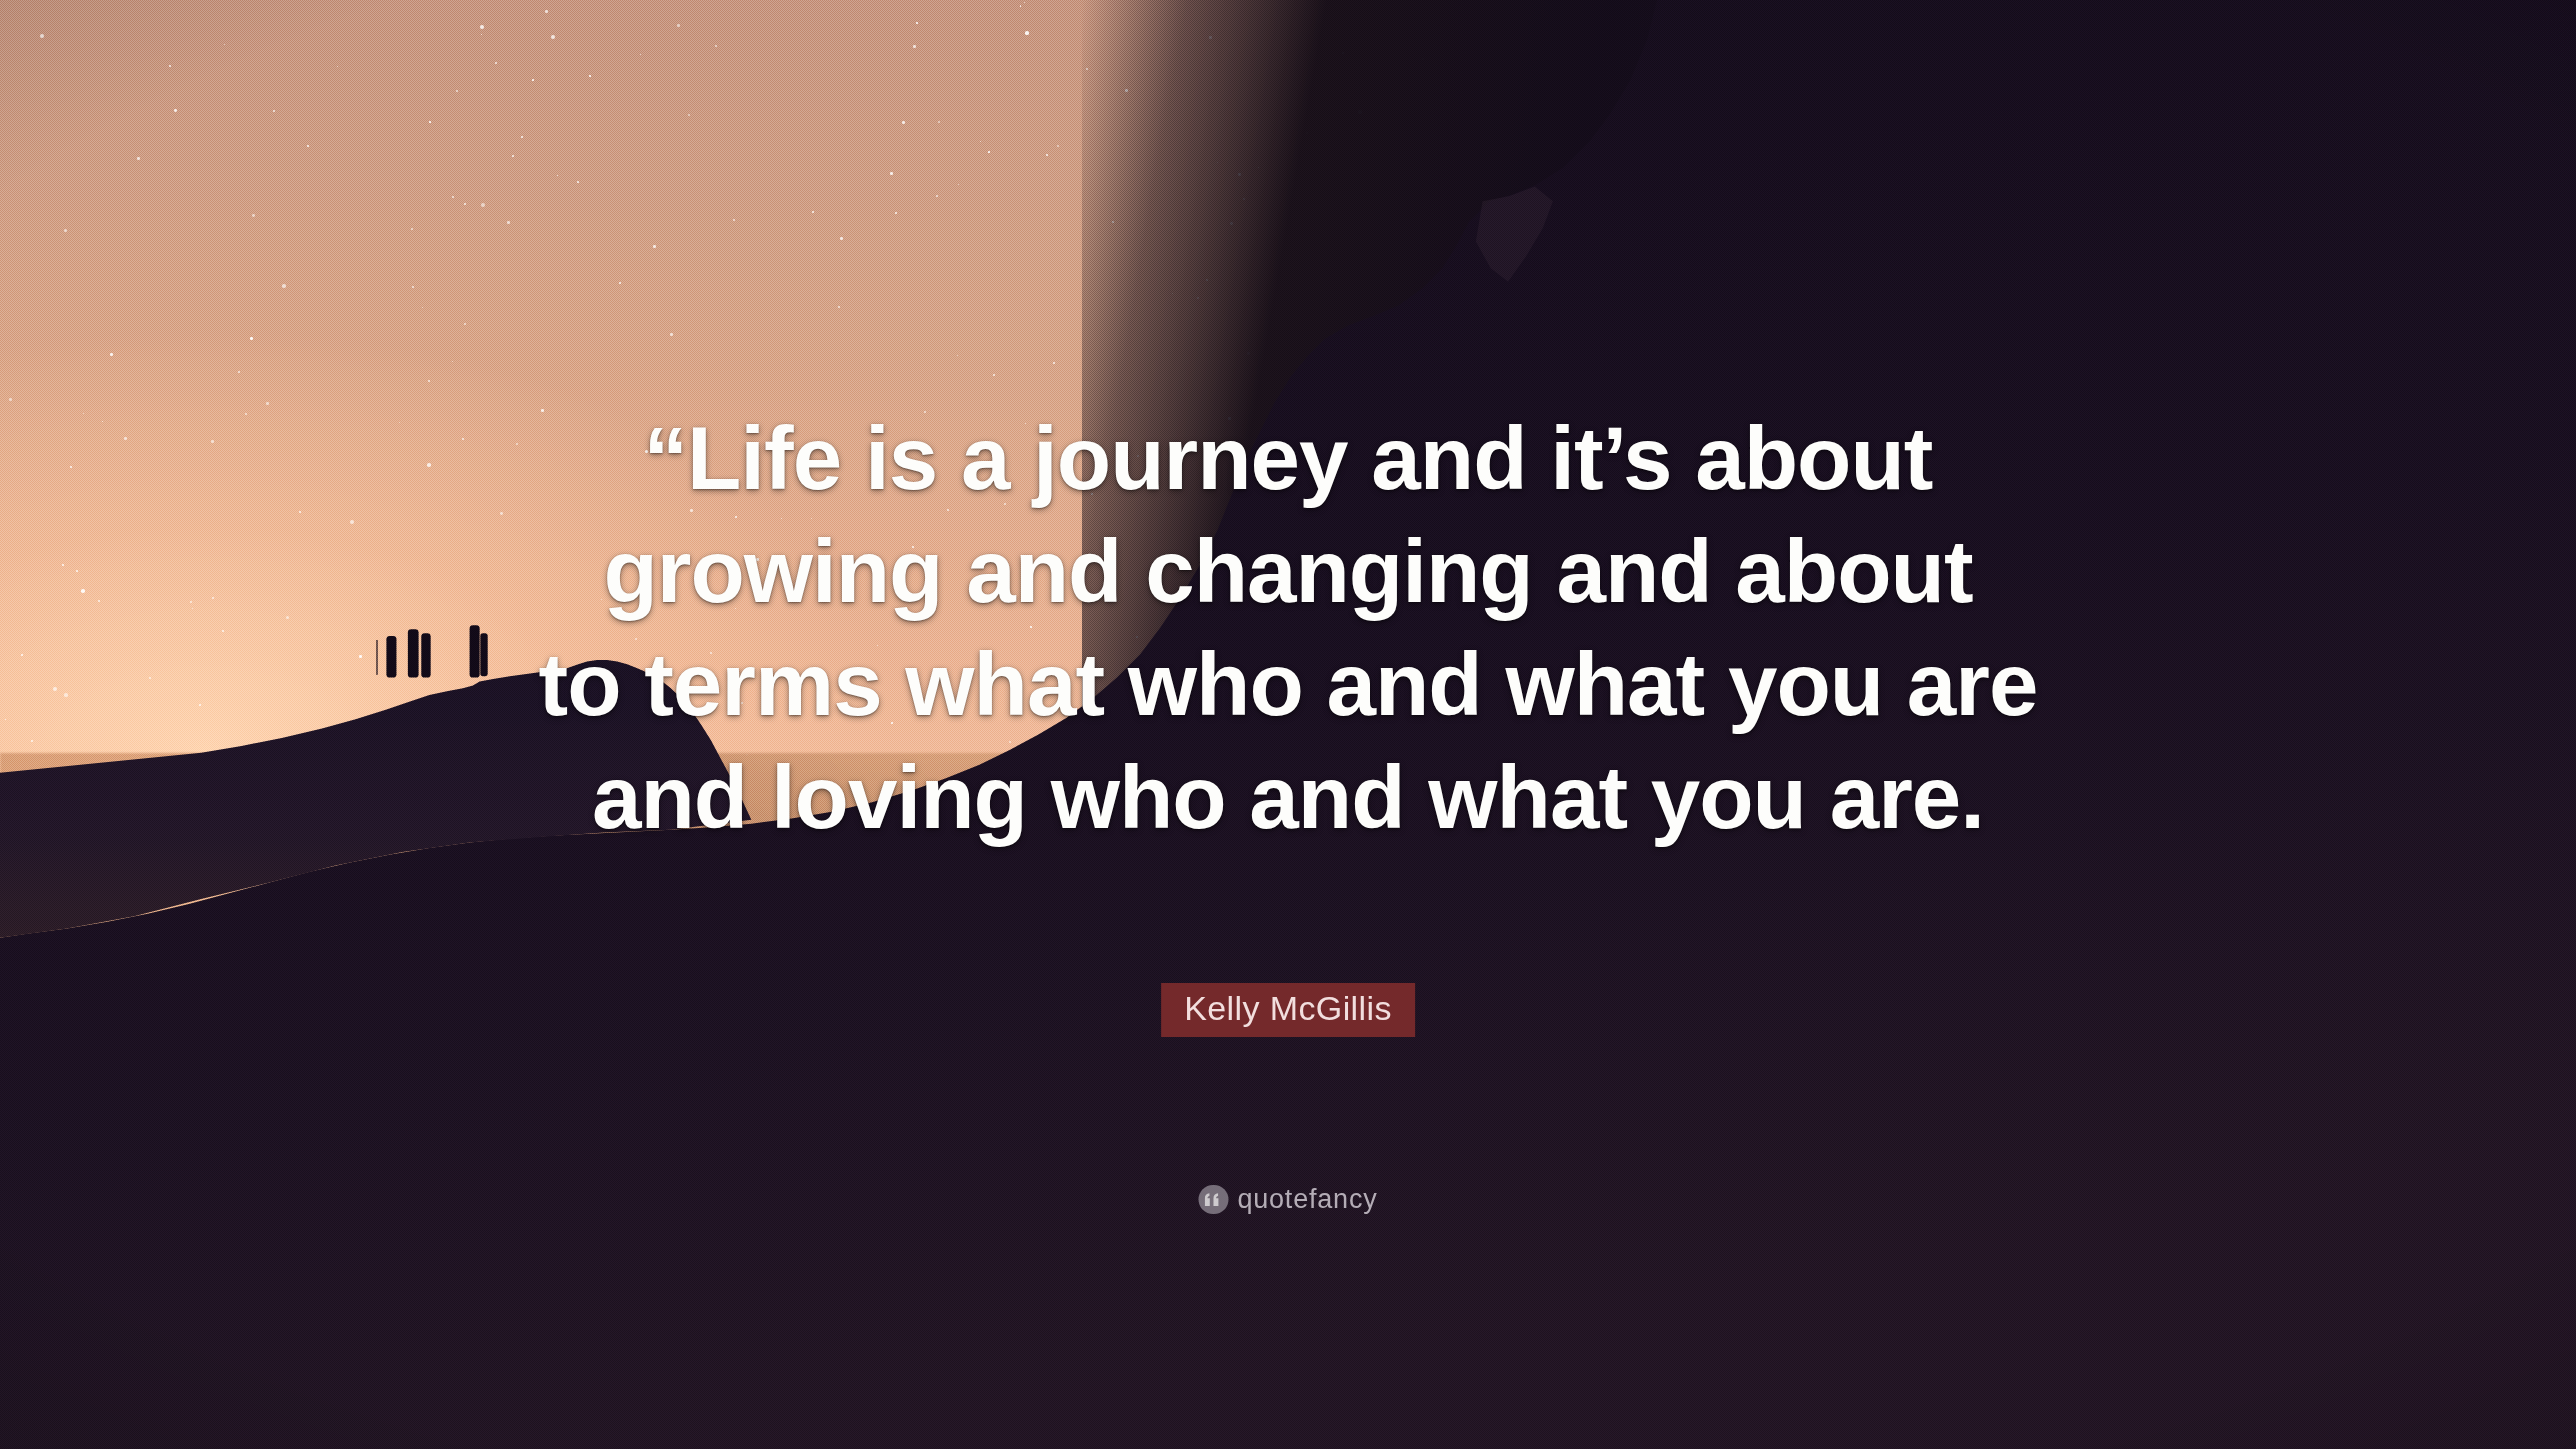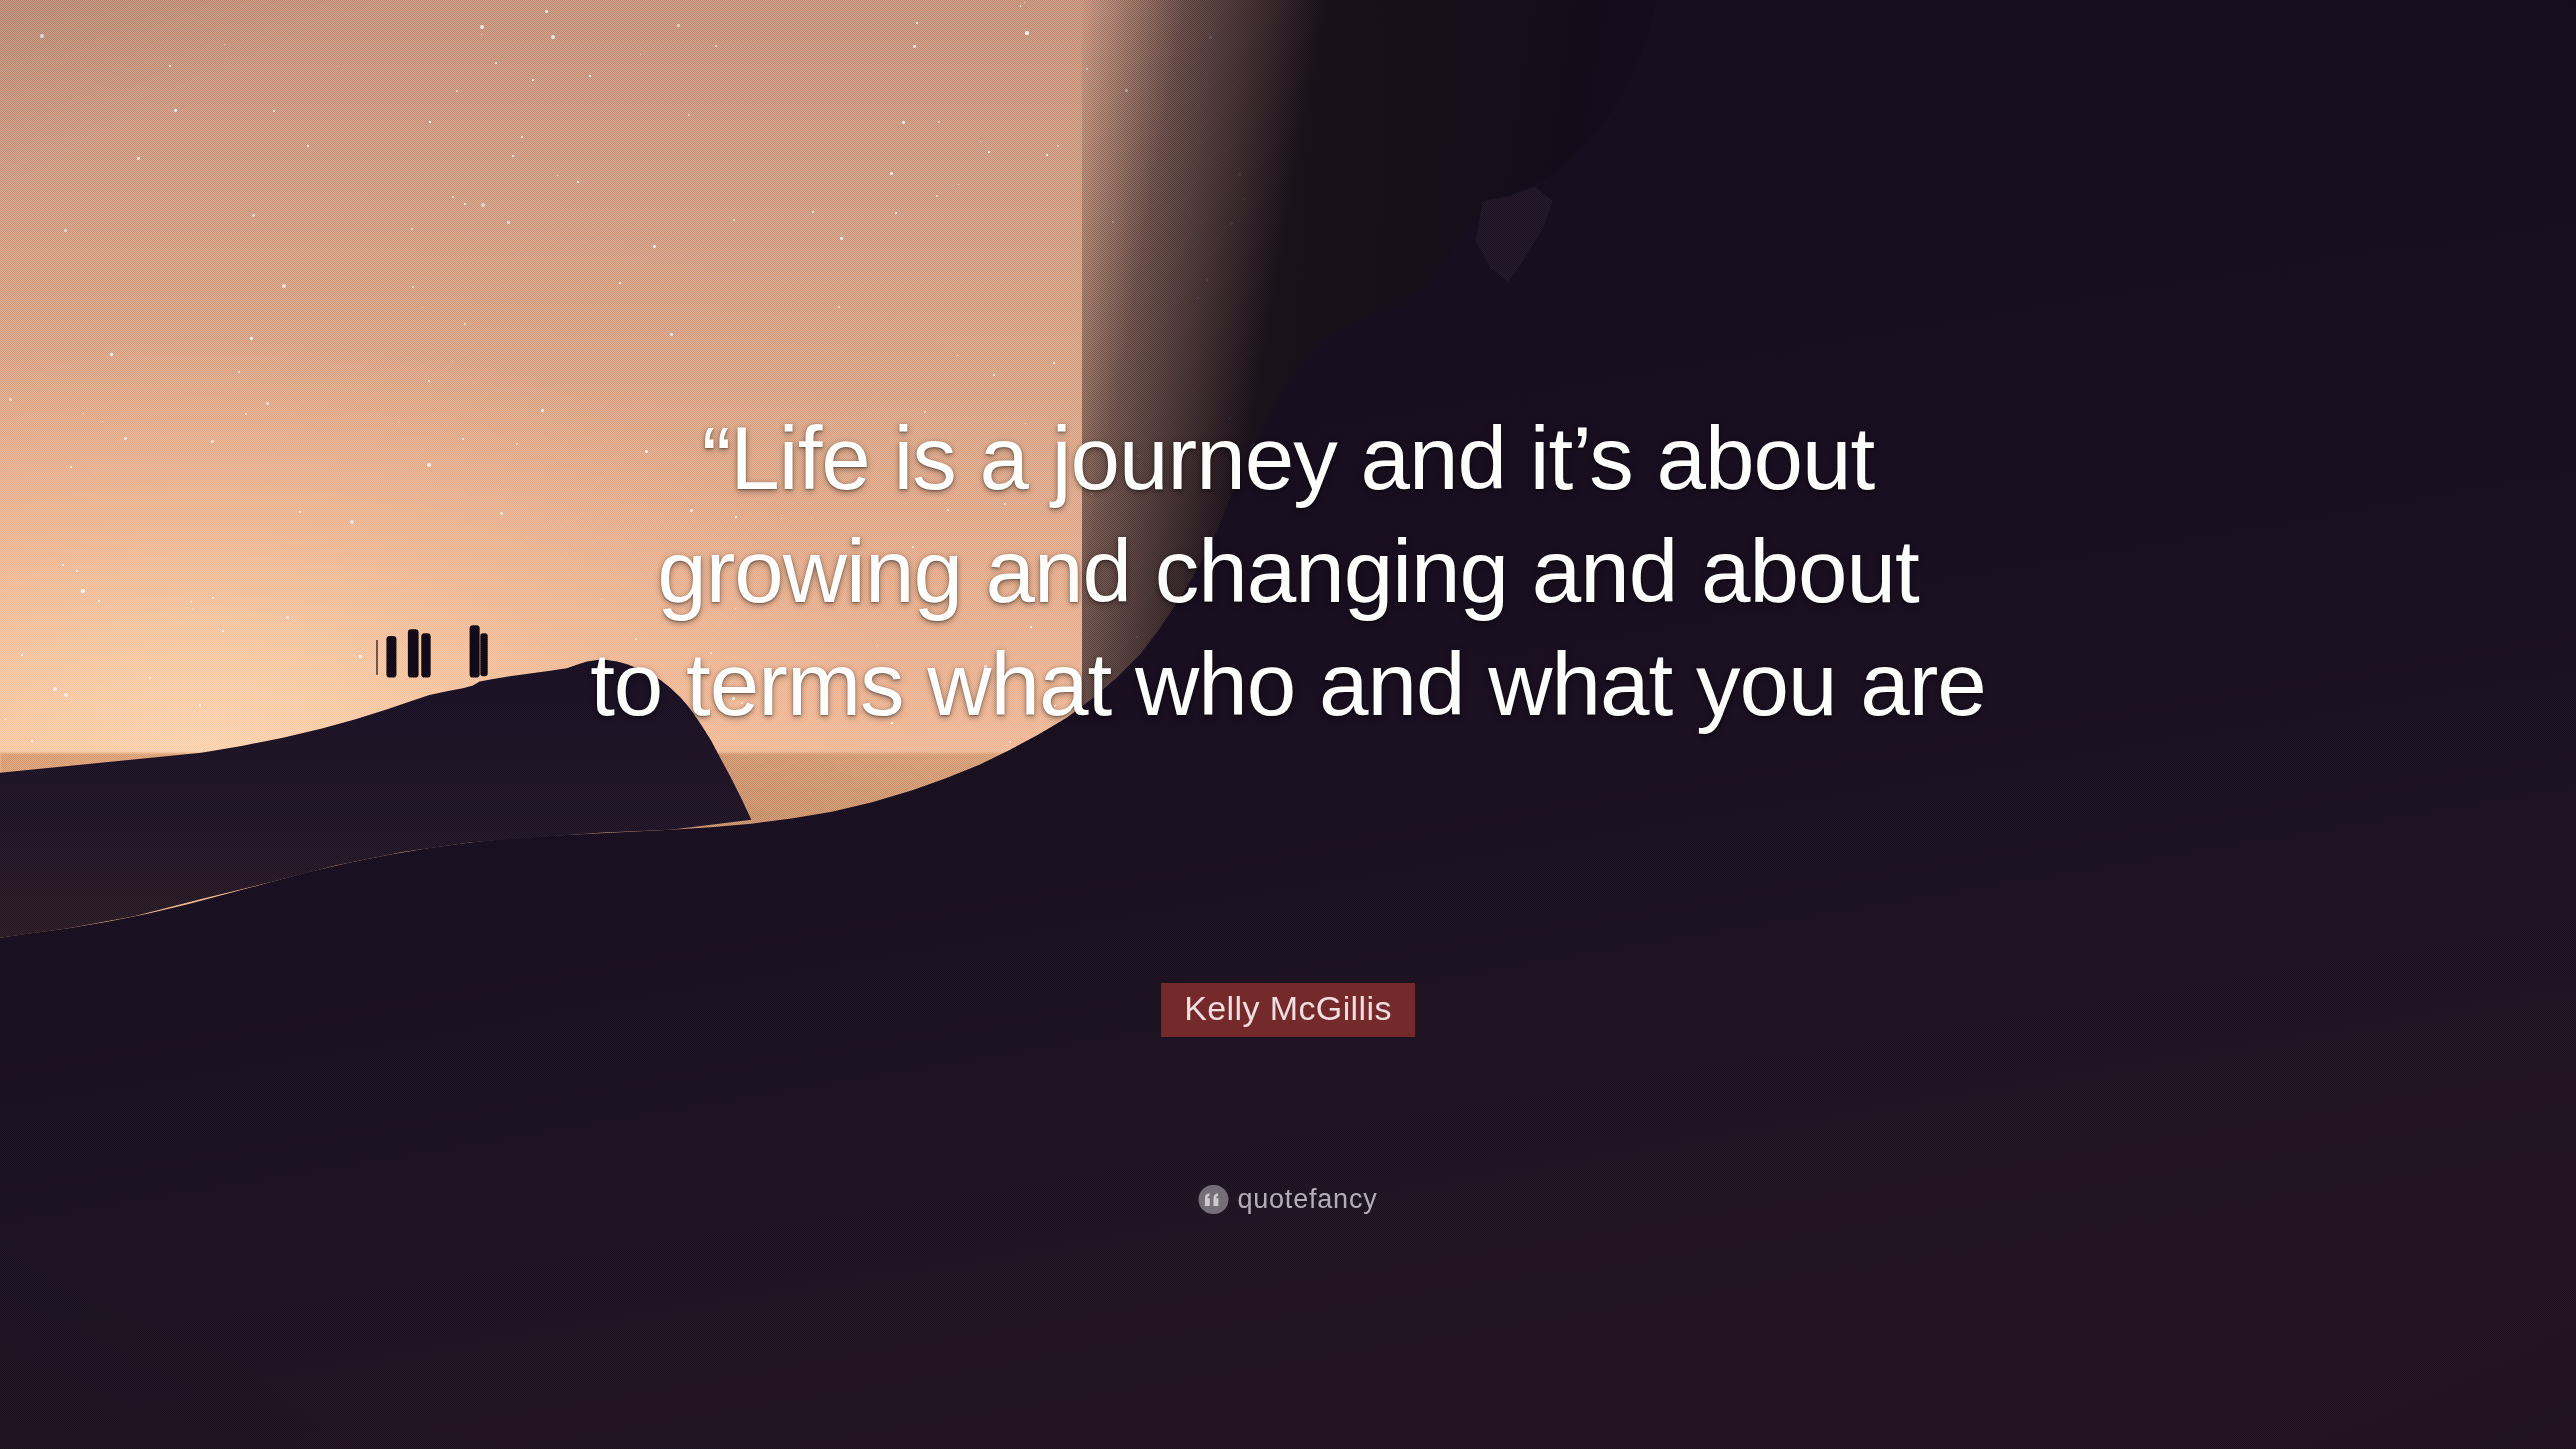--- a/index.html
+++ b/index.html
@@ -142,21 +142,21 @@
     left: 50%;
     transform: translateX(-50%);
     top: 402px;
     width: 1563px;
     text-align: center;
   }
 
   .quote-line {
     display: block;
     color: #fdfdfb;
-    font-weight: 400;
+    font-weight: 700;
     font-size: 89px;
     line-height: 1.27;
     letter-spacing: -1px;
     white-space: nowrap;
     text-shadow:
       0 2px 6.7px rgba(0,0,0,0.40),
       0 0.7px 2px rgba(0,0,0,0.35);
   }
 
   .author-wrap {
@@ -541,20 +541,21 @@
     <div class="grain"></div>
     <div class="vignette"></div>
   </div>
 
   <div class="content">
 
     <div class="quote-block">
       <span class="quote-line">“Life is a journey and it’s about</span>
       <span class="quote-line">growing and changing and about</span>
       <span class="quote-line">to terms what who and what you are</span>
+      <span class="quote-line">and loving who and what you are.</span>
     </div>
 
     <div class="author-wrap">
       <span class="author-badge">Kelly McGillis</span>
     </div>
 
     <div class="brand">
       <span class="brand-mark">
         <svg width="17.4" height="13.4" viewBox="0 0 26 20" aria-hidden="true">
           <path fill="#ffffff" d="M0.5,19.5 L0.5,8.2 C0.5,3.4 3.0,0.6 7.4,0.5 L7.4,4.6

